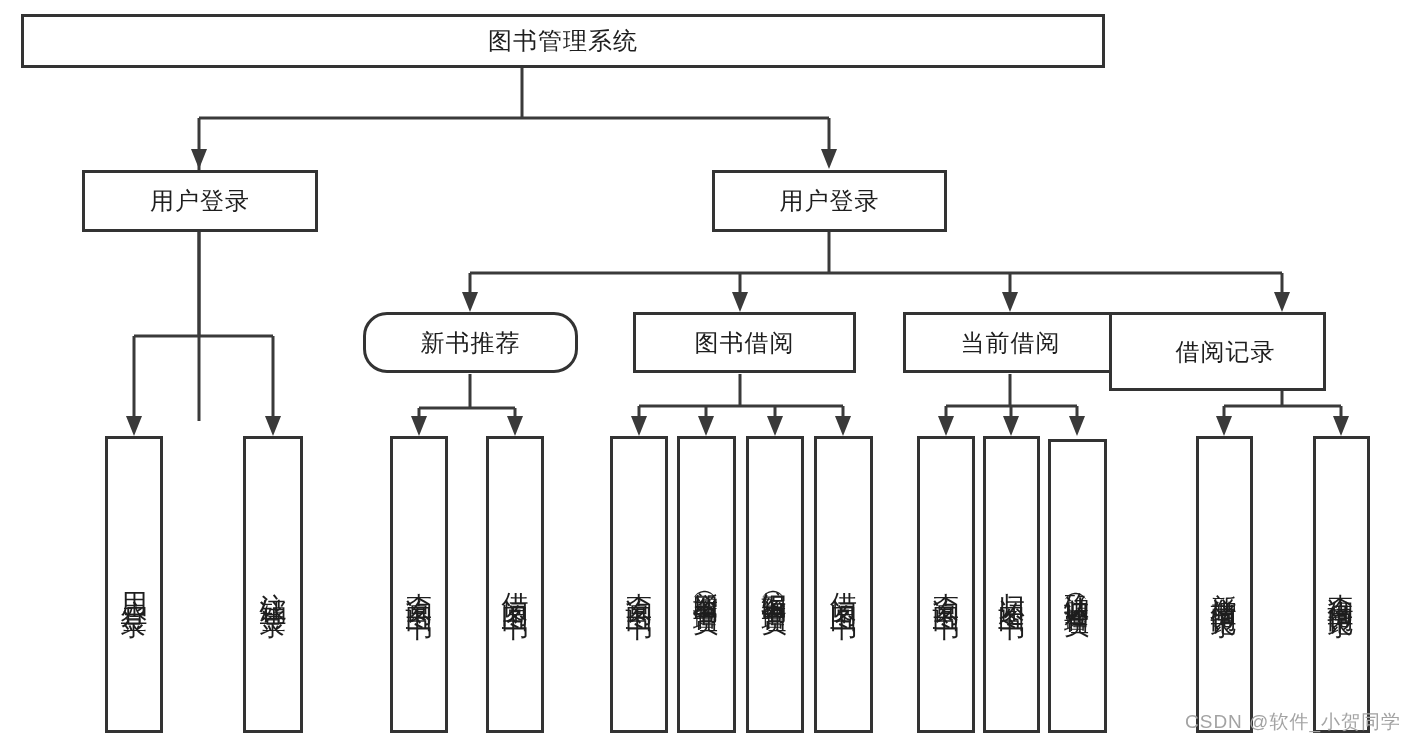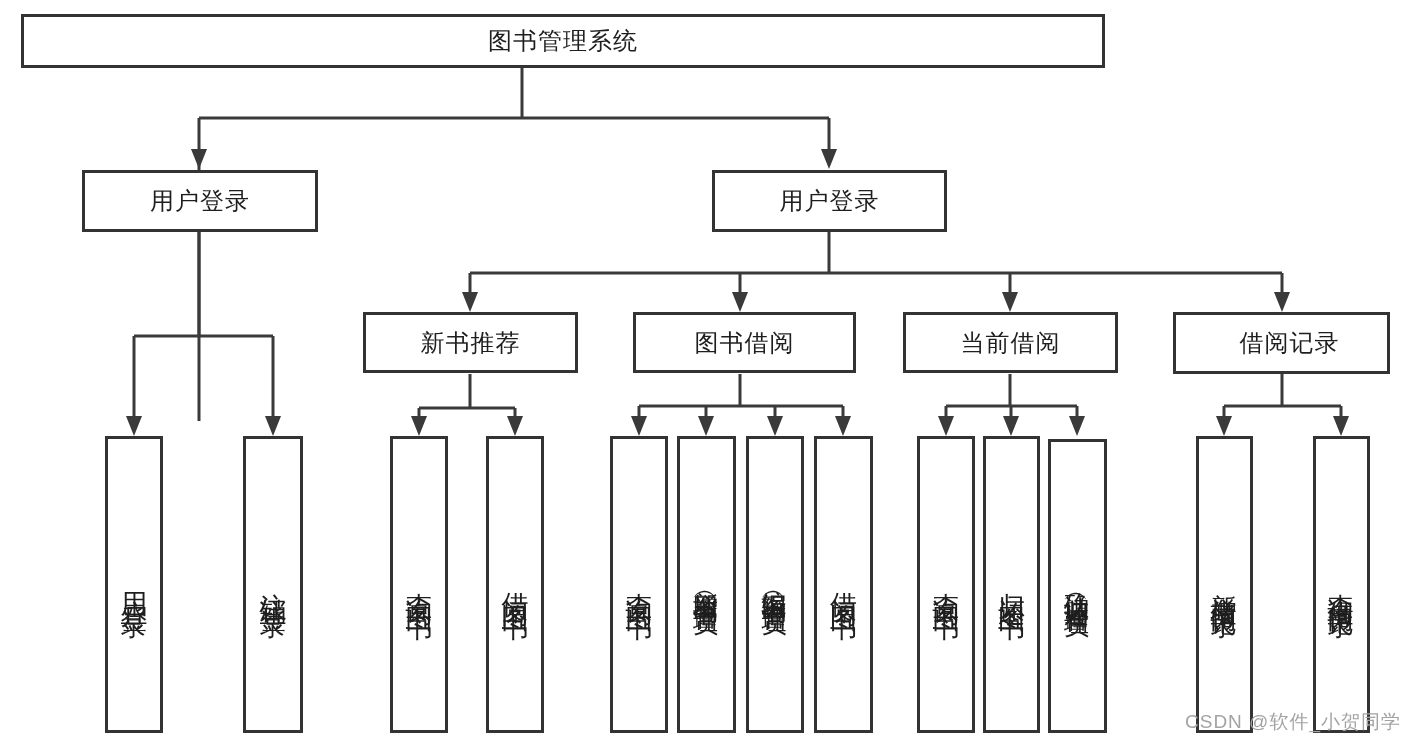--- a/index.html
+++ b/index.html
@@ -108,30 +108,30 @@
     <span class="hlabel">图书管理系统</span>
   </div>
 
   <div class="node" style="left:82px; top:170px; width:236px; height:62px;">
     <span class="hlabel">用户登录</span>
   </div>
   <div class="node" style="left:712px; top:170px; width:235px; height:62px;">
     <span class="hlabel">用户登录</span>
   </div>
 
-  <div class="node" style="left:363px; top:312px; width:215px; height:61px;">
+  <div class="node" style="left:363px; top:312px; width:215px; height:61px;border-radius:24px;">
     <span class="hlabel">新书推荐</span>
   </div>
   <div class="node" style="left:633px; top:312px; width:223px; height:61px;">
     <span class="hlabel">图书借阅</span>
   </div>
   <div class="node" style="left:903px; top:312px; width:215px; height:61px;align-items:center;">
     <span class="hlabel">当前借阅</span>
   </div>
-  <div class="node" style="left:1173px; top:312px; width:217px; height:62px;padding-left:16px;">
+  <div class="node" style="left:1109px; top:312px; width:217px; height:79px;padding-left:16px;">
     <span class="hlabel">借阅记录</span>
   </div>
 
   <div class="node leaf len4" style="left:105px; top:436px; width:58px; height:297px;">
     <span>用户登录</span>
   </div>
   <div class="node leaf len4" style="left:243px; top:436px; width:60px; height:297px;">
     <span>注销登录</span>
   </div>
 

